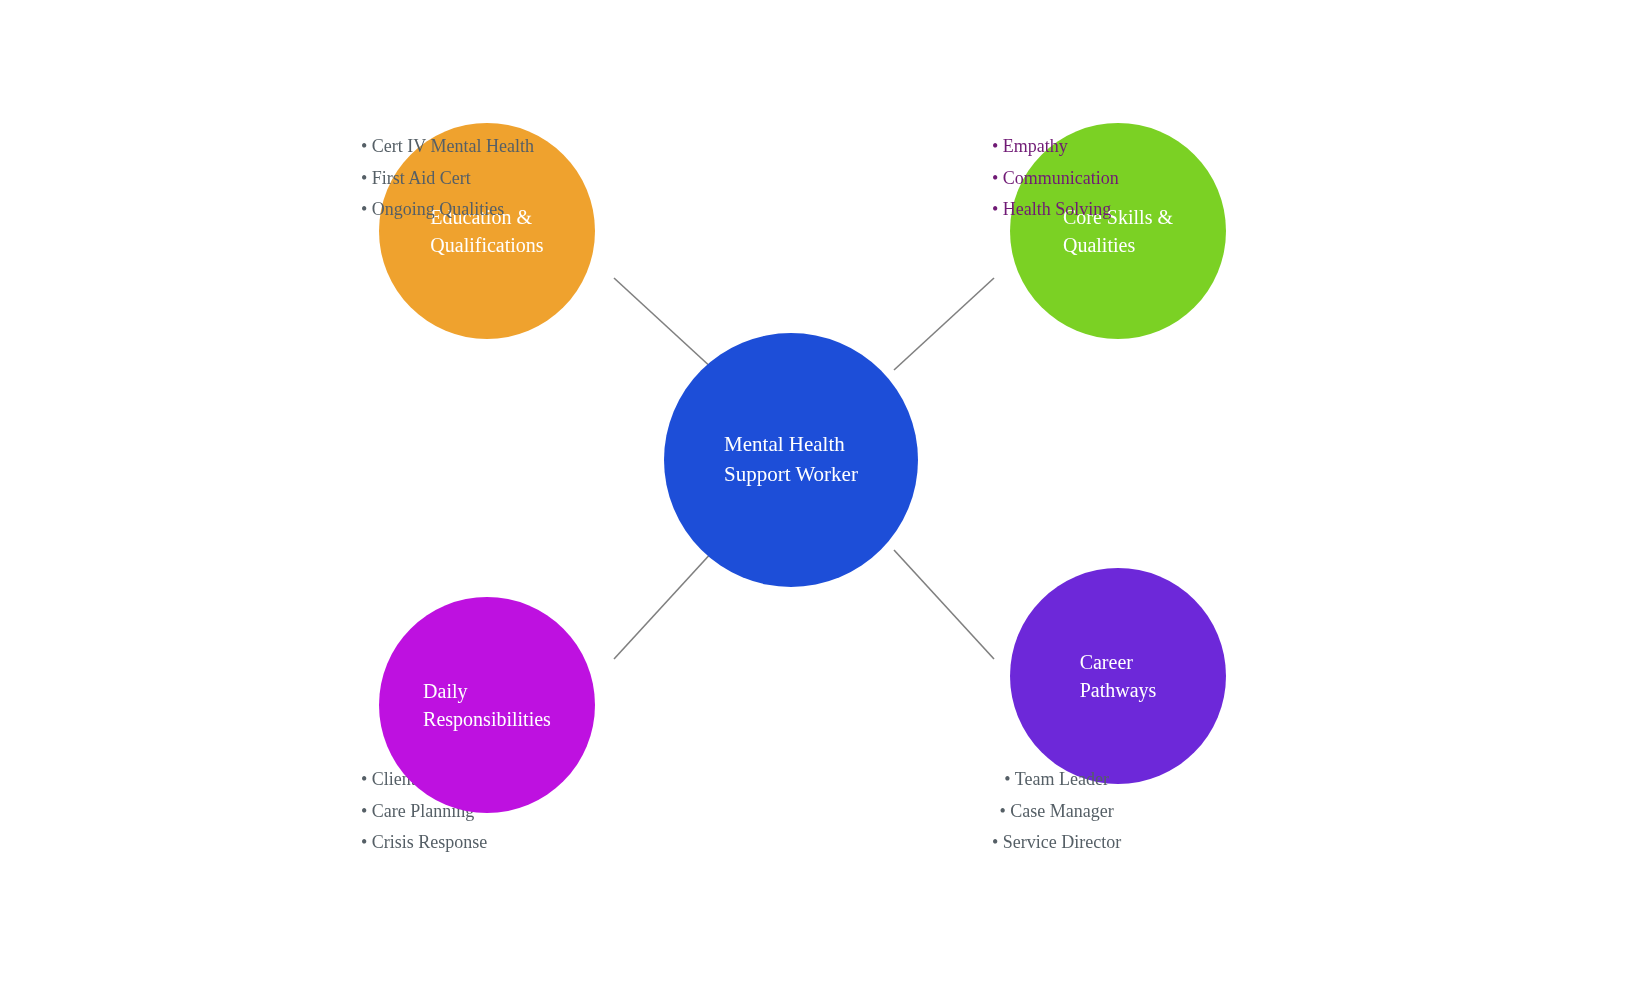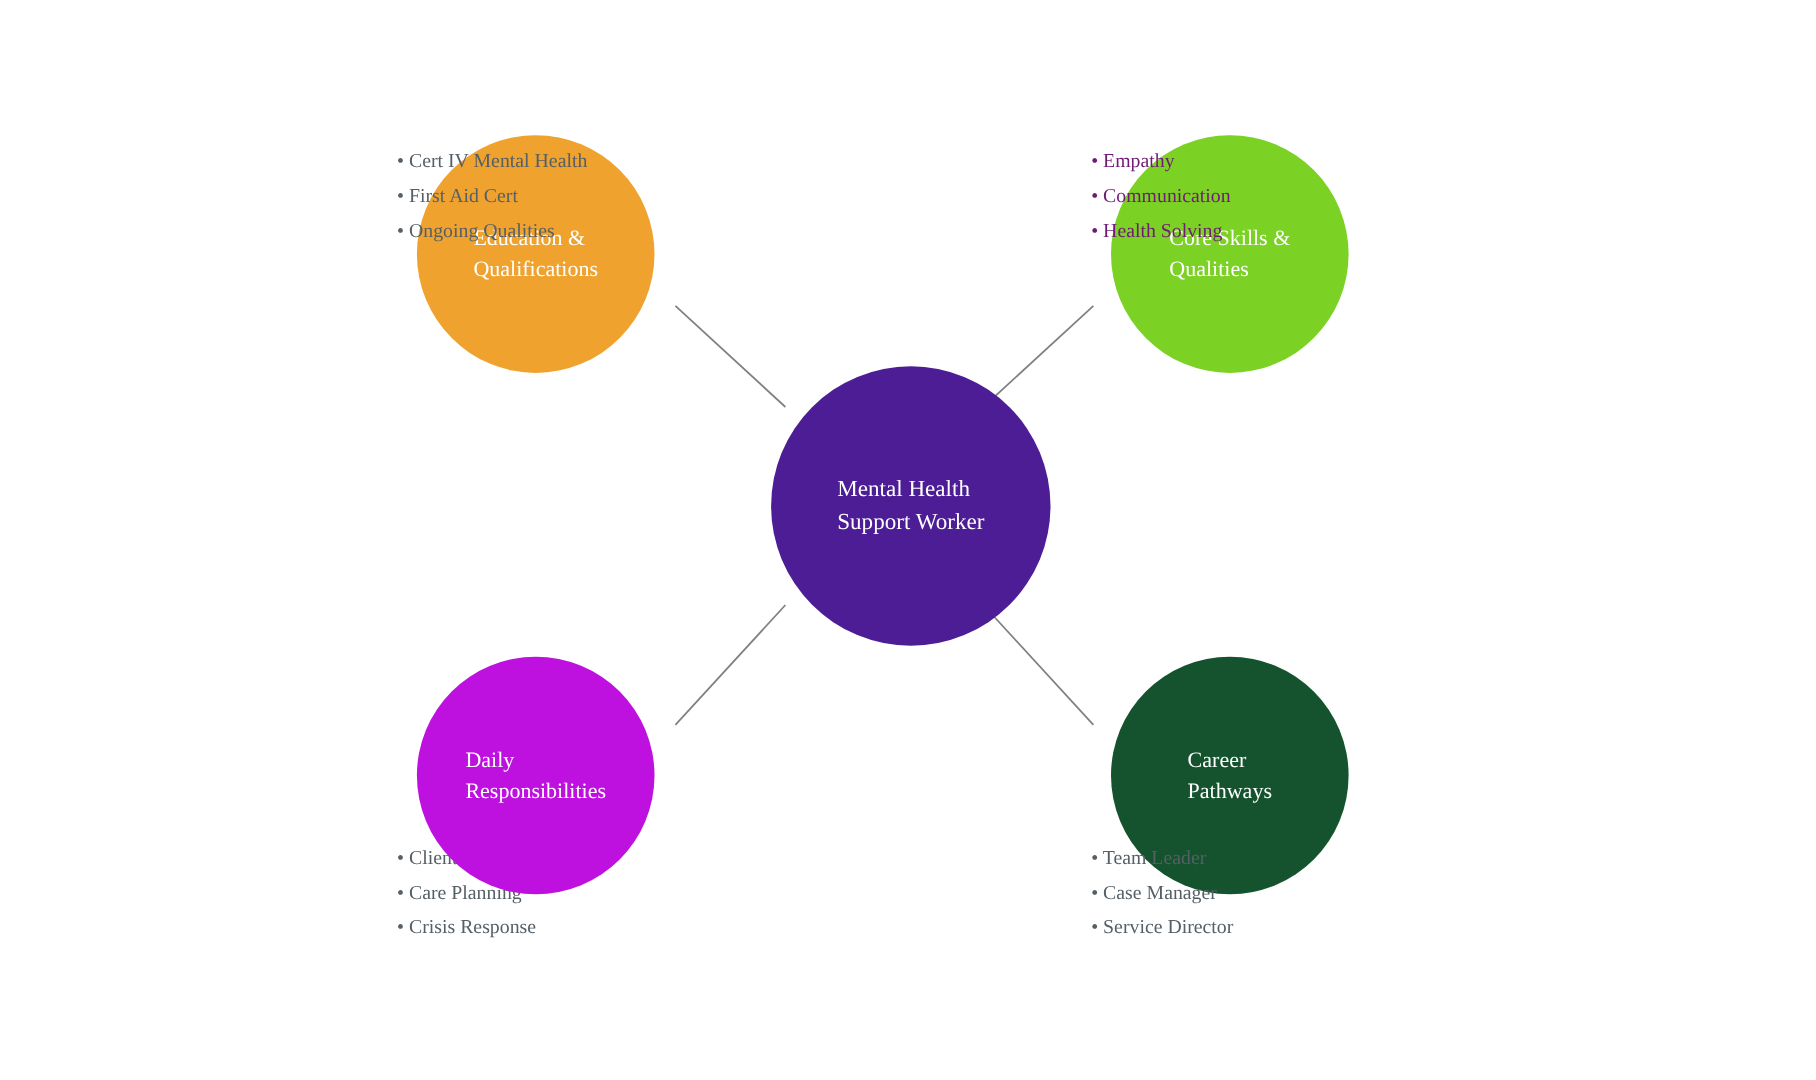--- a/index.html
+++ b/index.html
@@ -66,21 +66,21 @@
   }
   .bullets .bullet-line {
     margin: 0;
     padding: 0;
     height: 31.5px;
     line-height: 31.5px;
   }
   #bullets-education { left: 361px;  top: 131px; }
   #bullets-skills    { left: 991px;  top: 131px; }
   #bullets-daily     { left: 361px;  top: 764px; z-index: 0; }
-  #bullets-career    { left: 991px;  top: 764px; z-index: 5; }
+  #bullets-career    { left: 991px;  top: 764px; z-index: 5; text-align: center; }
 
   #node-daily { z-index: 3; }
   #node-career { z-index: 3; }
   #node-education { z-index: 3; }
   #node-skills { z-index: 3; }
   #bullets-education { z-index: 5; }
   #bullets-skills { z-index: 5; }
 </style>
 </head>
 <body>
@@ -126,23 +126,23 @@
   <div class="node branch-node" id="node-daily" style="background: rgb(190, 17, 224); width: 216px; height: 216px; left: 379px; top: 597px;">
     <span class="node-label">Daily
 Responsibilities</span>
   </div>
 
   <div class="node branch-node" id="node-skills" style="background: rgb(123, 209, 36); width: 216px; height: 216px; left: 1010px; top: 123px;">
     <span class="node-label">Core Skills &amp;
 Qualities</span>
   </div>
 
-  <div class="node branch-node" id="node-career" style="background: #14532d; width: 216px; height: 216px; left: 1010px; top: 597px;">
+  <div class="node branch-node" id="node-career" style="background: #6d28d9; width: 216px; height: 216px; left: 1010px; top: 568px;">
     <span class="node-label">Career
 Pathways</span>
   </div>
 
-  <div class="node" id="center-node" style="z-index: 4; background: #4c1d95; width: 254px; height: 254px; left: 701px; top: 333px;">
+  <div class="node" id="center-node" style="z-index: 4; background: #1d4ed8; width: 254px; height: 254px; left: 664px; top: 333px;">
     <span class="node-label">Mental Health
 Support Worker</span>
   </div>
 
 </div>
 
 </body></html>

